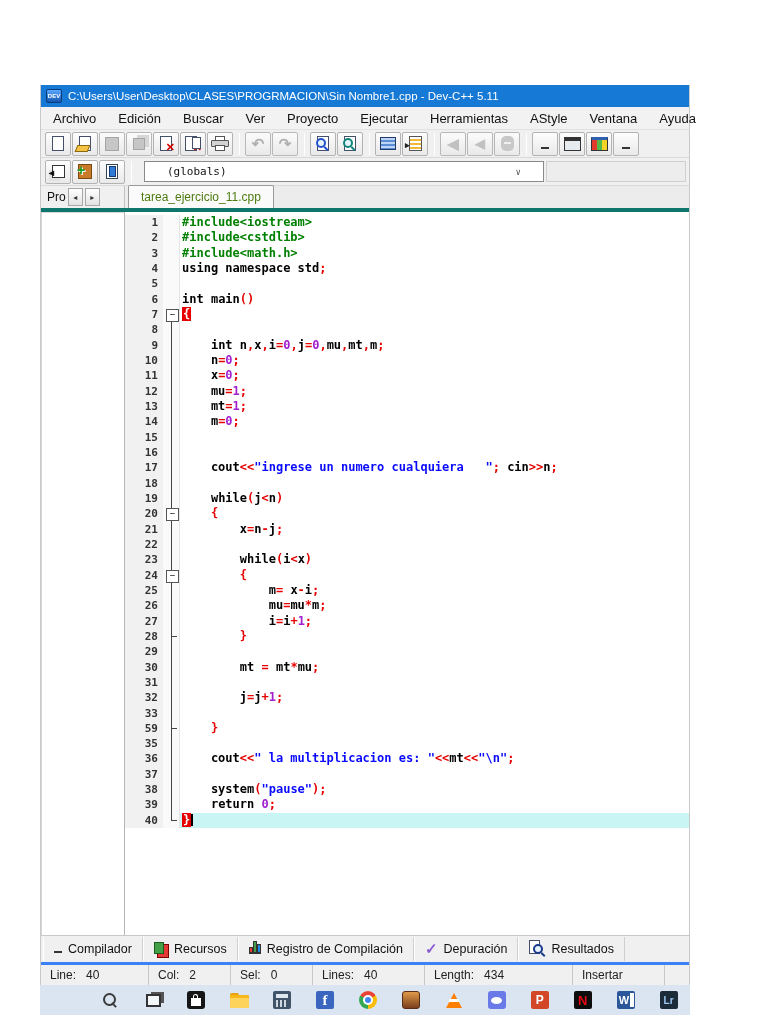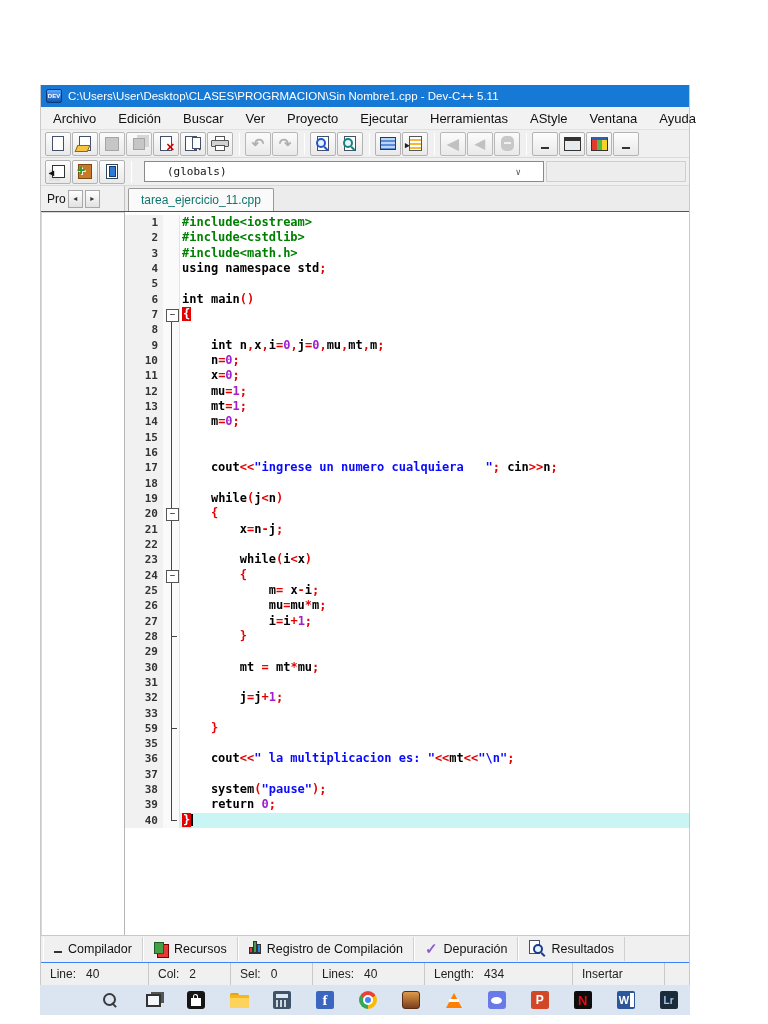--- a/index.html
+++ b/index.html
@@ -21,25 +21,25 @@
   .mag{position:absolute;left:5px;top:5px;width:13px;height:13px}
   .mag::before{content:'';position:absolute;width:6px;height:6px;border:2px solid var(--mc);border-radius:50%;background:#e6f4ff;left:0;top:0}
   .mag::after{content:'';position:absolute;width:2px;height:5px;background:var(--mc);left:9px;top:8px;transform:rotate(-45deg)}
   .garrow{color:#aaa;font-size:15px;font-weight:bold;line-height:14px}
   .cg{display:grid;grid-template-columns:8px 8px;grid-template-rows:8px 8px;gap:1px}
   .cg i{border:1px solid #333}
   .combo{height:21px;background:#fff;border:1px solid #8a8a8a;display:flex;align-items:center;font:11px "DejaVu Sans Mono",monospace;padding:0 22px;width:400px;justify-content:space-between;margin-left:7px;color:#111}
   .combo .chev{color:#555;font-size:9px}
   .combo2{height:21px;background:#ededed;border:1px solid #cfcfcf;flex:1;margin:0 3px 0 2px}
   
-  .tabrow{height:26px;display:flex;border-bottom:1px solid #0f766e;background:#ececec}
+  .tabrow{height:26px;display:flex;border-bottom:4px solid #0f766e;background:#ececec}
   .prohead{flex:none;width:84px;display:flex;align-items:center;font-size:12px;color:#111;padding-left:6px;gap:2px;background:#f0f0f0;border-right:1px solid #c2c2c2}
   .arrbtn{width:15px;height:18px;border:1px solid #a8a8a8;background:linear-gradient(#fff,#e2e2e2);font-size:8px;display:flex;align-items:center;justify-content:center;color:#333}
   .tabstrip{flex:1;display:flex;align-items:flex-end;padding-left:3px}
-  .tab{height:23px;background:#fafafa;border:1px solid #9a9a9a;border-bottom:none;display:flex;align-items:center;padding:0 12px;font-size:12px;color:#0f766e;border-radius:2px 2px 0 0}
+  .tab{height:23px;background:#fafafa;border:1px solid #9a9a9a;border-bottom:none;display:flex;align-items:center;padding:0 12px;font-size:12px;color:#4d7c0f;border-radius:2px 2px 0 0}
   
   .main{display:flex;height:723px;background:#fff}
   .projpanel{flex:none;width:84px;background:#fff;border-right:1px solid #b5b5b5;box-shadow:inset 1px 1px 0 #d8d8d8}
   .editor{flex:1;background:#fff;overflow:hidden;padding-top:3px}
   .r{display:flex;height:15.33px}
   .gut{flex:none;width:38px;background:#f1f1f1;text-align:right;padding-right:5px;font:bold 11px "DejaVu Sans Mono",monospace;color:#333;line-height:15.33px}
   .fold{flex:none;width:17px;position:relative;background:#fafafa;border-right:1px solid #e4e4e4}
   .code{flex:1;white-space:pre;font:bold 12px "DejaVu Sans Mono",monospace;line-height:15.33px;color:#000;padding-left:2px}
   .hl .code{background:#c9f5f5}
   .c-p{color:#008000}.c-k{color:#000}.c-i{color:#000}.c-o{color:#e60000}.c-n{color:#a020d0}.c-s{color:#0a0aff}
@@ -50,21 +50,21 @@
   .f-end::before{content:'';position:absolute;left:8px;top:0;height:8px;width:1px;background:#444}
   .f-start::after,.f-box::after{content:'−';position:absolute;left:3px;top:2px;width:11px;height:11px;background:#fff;border:1px solid #555;font:9px/9px "DejaVu Sans Mono",monospace;text-align:center;color:#111}
   .f-tick::after,.f-end::after{content:'';position:absolute;left:8px;top:7px;width:6px;height:1px;background:#444}
   
   .btabs{height:27px;background:#f0f0f0;border-top:1px solid #c8c8c8;display:flex;align-items:center;padding-left:2px}
   .btab{display:flex;align-items:center;gap:6px;padding:0 10px;height:24px;font-size:12.5px;color:#111;border-right:1px solid #cfcfcf;border-left:1px solid #fff}
   .btab i{display:inline-block}
   .bch{display:flex;align-items:flex-end;gap:1px;height:13px}
   .bch i{width:4px;border:1px solid #333;border-bottom:2px solid #333}
   
-  .status{height:23px;background:#f0f0f0;border-top:1px solid #3b82f6;display:flex;font-size:12px;color:#222;align-items:stretch}
+  .status{height:23px;background:#f0f0f0;border-top:3px solid #3b82f6;display:flex;font-size:12px;color:#222;align-items:stretch}
   .scell{display:flex;gap:10px;padding-left:9px;border-right:1px solid #c8c8c8;align-items:center;flex:none}
   .scell:last-child{flex:1;border-right:none}
   
   .taskbar{position:absolute;left:40px;top:985px;width:650px;height:30px;background:#dbe5f1;display:flex;align-items:center;padding-left:6px}
   .tkic{width:43px;height:30px;display:flex;justify-content:center;align-items:center;position:relative}
   .tkic i{display:inline-block}
   .tkq{width:18px;height:18px;border-radius:3px;display:inline-block}
   .wlogo{display:grid;grid-template-columns:8px 8px;grid-template-rows:8px 8px;gap:1px}
   .wlogo i{background:#1a1a1a}
   .mag2{position:relative;width:17px;height:17px;display:inline-block}

